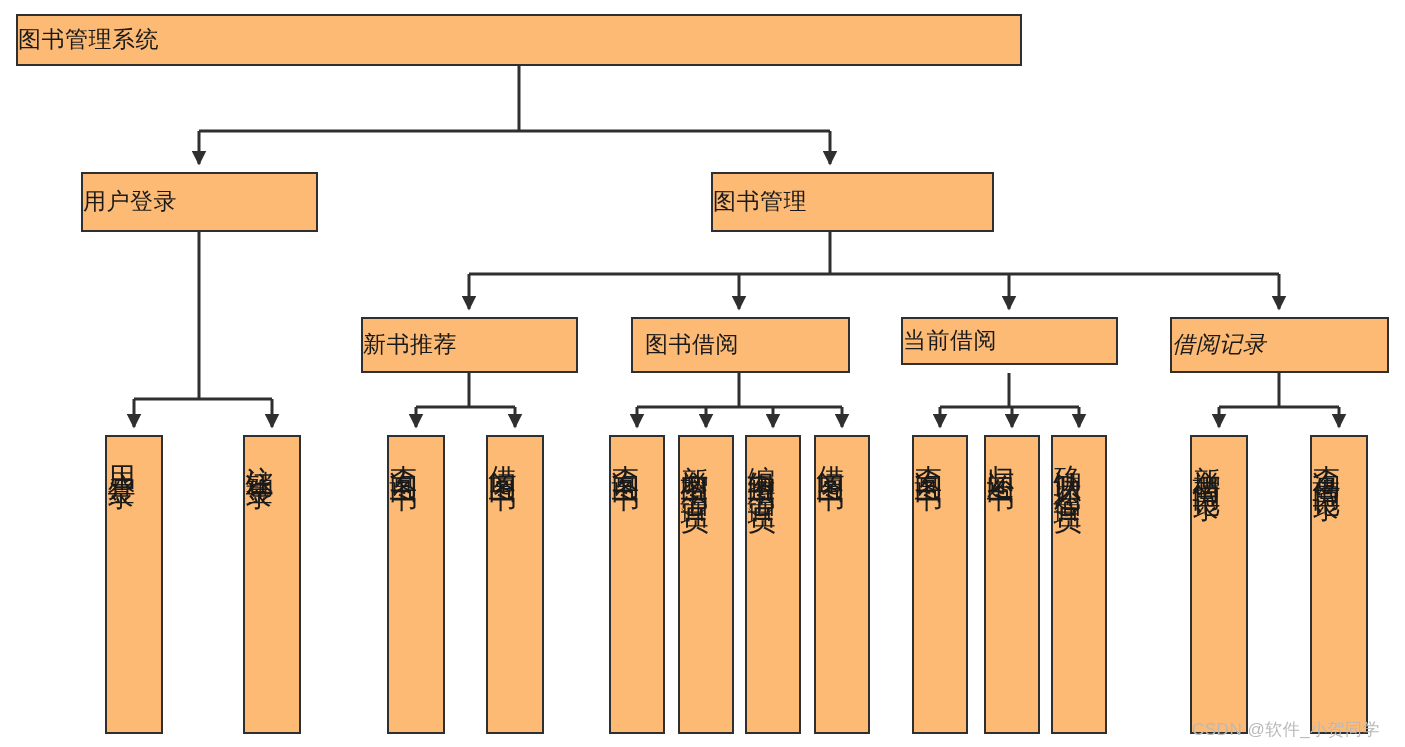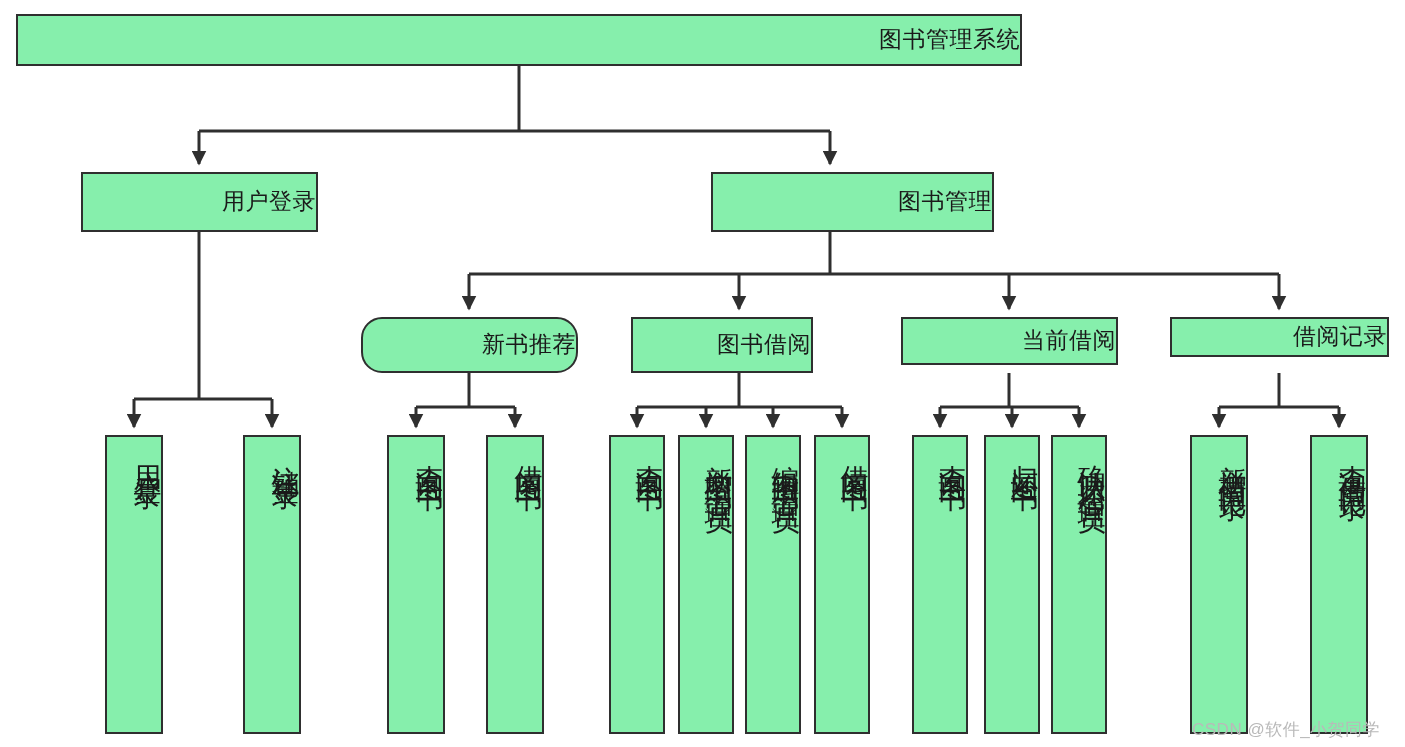--- a/index.html
+++ b/index.html
@@ -6,26 +6,26 @@
   body{
     width:1405px;height:747px;
     font-family:"DejaVu Sans","Liberation Sans",sans-serif;
     overflow:hidden;position:relative;
   }
   #canvas{position:absolute;left:0;top:0;width:1405px;height:747px;}
   svg.edges{position:absolute;left:0;top:0;width:1405px;height:747px;pointer-events:none;}
 
   .node{
     position:absolute;
-    background:#86efac;
+    background:#fdba74;
     border:2.5px solid #2f2f2f;
     box-sizing:border-box;
     display:flex;
     align-items:center;
-    justify-content:flex-end;
+    justify-content:flex-start;
     color:#1a1a1a;
   }
   .node .lbl{
     display:block;
     text-align:center;
     line-height:1.18;
     letter-spacing:0.5px;
   }
   
   .node.h .lbl{font-size:23px;}
@@ -109,30 +109,30 @@
     <span class="lbl">图书管理系统</span>
   </div>
 
   <div class="node h" style="left:81px;top:172px;width:237px;height:60px;">
     <span class="lbl">用户登录</span>
   </div>
   <div class="node h" style="left:711px;top:172px;width:283px;height:60px;">
     <span class="lbl">图书管理</span>
   </div>
 
-  <div class="node h" style="left:361px;top:317px;width:217px;height:56px;border-radius:21px;">
+  <div class="node h" style="left:361px;top:317px;width:217px;height:56px;">
     <span class="lbl">新书推荐</span>
   </div>
-  <div class="node h" style="left:631px;top:317px;width:182px;height:56px;">
+  <div class="node h" style="left:631px;top:317px;width:219px;height:56px;padding-left:12px;">
     <span class="lbl">图书借阅</span>
   </div>
   <div class="node h" style="left:901px;top:317px;width:217px;height:48px;">
     <span class="lbl">当前借阅</span>
   </div>
-  <div class="node h" style="left:1170px;top:317px;width:219px;height:40px;">
+  <div class="node h" style="left:1170px;top:317px;width:219px;height:56px;font-style:italic;">
     <span class="lbl">借阅记录</span>
   </div>
 
   <div class="node v" style="left:105px;top:435px;width:58px;height:299px;">
     <span class="lbl">用户登录</span>
   </div>
   <div class="node v" style="left:243px;top:435px;width:58px;height:299px;">
     <span class="lbl">注销登录</span>
   </div>
 

